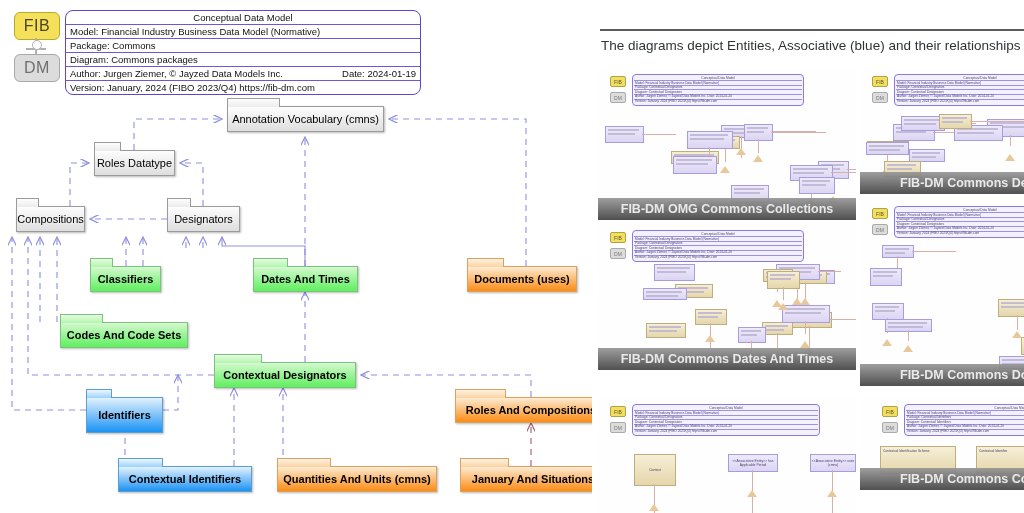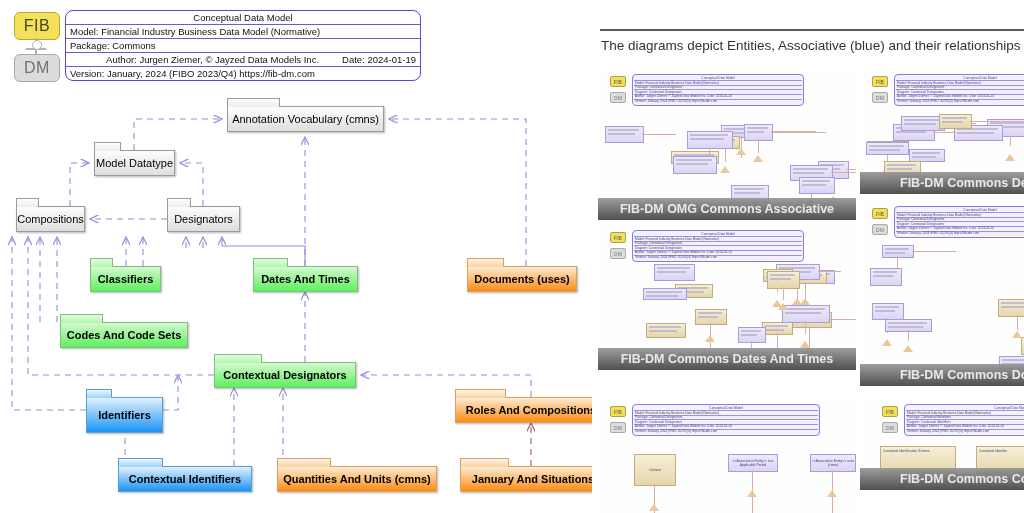--- a/index.html
+++ b/index.html
@@ -67,21 +67,21 @@
     line-height: 11px;
   }
   #meta-frame .mrow {
     border-bottom: 1px solid #6a57dd;
     padding: 1px 4px;
     white-space: nowrap;
     height: 11px;
   }
   #meta-frame .mrow:last-child { border-bottom: none; }
   #meta-frame .mtitle { text-align: center; padding: 1px 4px; height: 11px; border-bottom: 1px solid #6a57dd;}
-  #meta-frame .mrow.split { display: flex; justify-content: flex-end; gap: 23px; }
+  #meta-frame .mrow.split { display: flex; justify-content: space-between; }
 
   
   .pkg {
     position: absolute;
     box-sizing: border-box;
     font-size: 11px;
     color: #000;
     display: flex;
     align-items: center;
     justify-content: center;
@@ -224,20 +224,21 @@
       <div class="logo-stem"></div>
       <div class="logo-cross"></div>
       <div class="logo-dot"></div>
       <div class="logo-box logo-dm">DM</div>
     </div>
 
     <div id="meta-frame">
       <div class="mtitle">Conceptual Data Model</div>
       <div class="mrow">Model: Financial Industry Business Data Model (Normative)</div>
       <div class="mrow">Package: Commons</div>
+      <div class="mrow">Diagram: Commons packages</div>
       <div class="mrow split">
         <span>Author: Jurgen Ziemer, © Jayzed Data Models Inc.</span>
         <span>Date: 2024-01-19</span>
       </div>
       <div class="mrow">Version: January, 2024 (FIBO 2023/Q4) https://fib-dm.com</div>
     </div>
 
     <svg id="connectors" viewBox="0 0 592 513">
       <defs>
         <marker id="ah-open" markerWidth="10" markerHeight="8" refX="9" refY="4" orient="auto">
@@ -296,21 +297,21 @@
       </g>
     </svg>
 
     <div id="pkg-layer">
         <div class="pkg gray" style="left: 227px; top: 106px; width: 157px; height: 26px;">
           <span class="tab"></span>
           <span>Annotation Vocabulary (cmns)</span>
         </div>
         <div class="pkg gray" style="left: 94px; top: 150px; width: 81px; height: 26px;">
           <span class="tab"></span>
-          <span>Model Datatype</span>
+          <span>Roles Datatype</span>
         </div>
         <div class="pkg gray" style="left: 16px; top: 206px; width: 69px; height: 26px;">
           <span class="tab"></span>
           <span>Compositions</span>
         </div>
         <div class="pkg gray" style="left: 167px; top: 206px; width: 73px; height: 26px;">
           <span class="tab"></span>
           <span>Designators</span>
         </div>
         <div class="pkg green" style="left: 90px; top: 266px; width: 71px; height: 26px;">
@@ -433,21 +434,21 @@
               <div class="mini-txt" style="left:2px;top:6px;width:17px;"></div>
             </div>
             <div class="mini-line" style="left:159.5px;top:71px;width:1px;height:14px;"></div>
             <div class="mini-tri" style="left:154.5px;top:87px;"></div>
             <div class="mini-line" style="left:173px;top:63.5px;width:55px;height:1px;"></div>
             <div class="mini-assoc" style="left:201px;top:109px;width:34px;height:15px;">
               <div class="mini-txt" style="left:2px;top:2px;width:28px;"></div>
               <div class="mini-txt" style="left:2px;top:6px;width:24px;"></div>
             </div>
           </div>
-          <div class="thumb-caption">FIB-DM OMG Commons Associative</div>
+          <div class="thumb-caption">FIB-DM OMG Commons Collections</div>
         </div>
         <div class="thumb" style="left:268px;top:68px;width:258px;height:126px;">
           <div class="thumb-canvas">
             <div class="mini-logo-f" style="left:12px;top:8px;">FIB</div>
             <div class="mini-logo-d" style="left:12px;top:24px;">DM</div>
             <div class="mini-meta" style="left:34px;top:6px;width:170px;height:30px;">
               <div style="position:absolute;left:2px;right:2px;top:1px;height:4px;font-size:3.2px;color:#4a4470;overflow:hidden;white-space:nowrap;text-align:center;">Conceptual Data Model</div>
               <i style="top:5.2px;"></i>
               <div style="position:absolute;left:2px;right:2px;top:5.6px;height:4px;font-size:3.2px;color:#4a4470;overflow:hidden;white-space:nowrap;">Model: Financial Industry Business Data Model (Normative)</div>
               <i style="top:9.8px;"></i>

